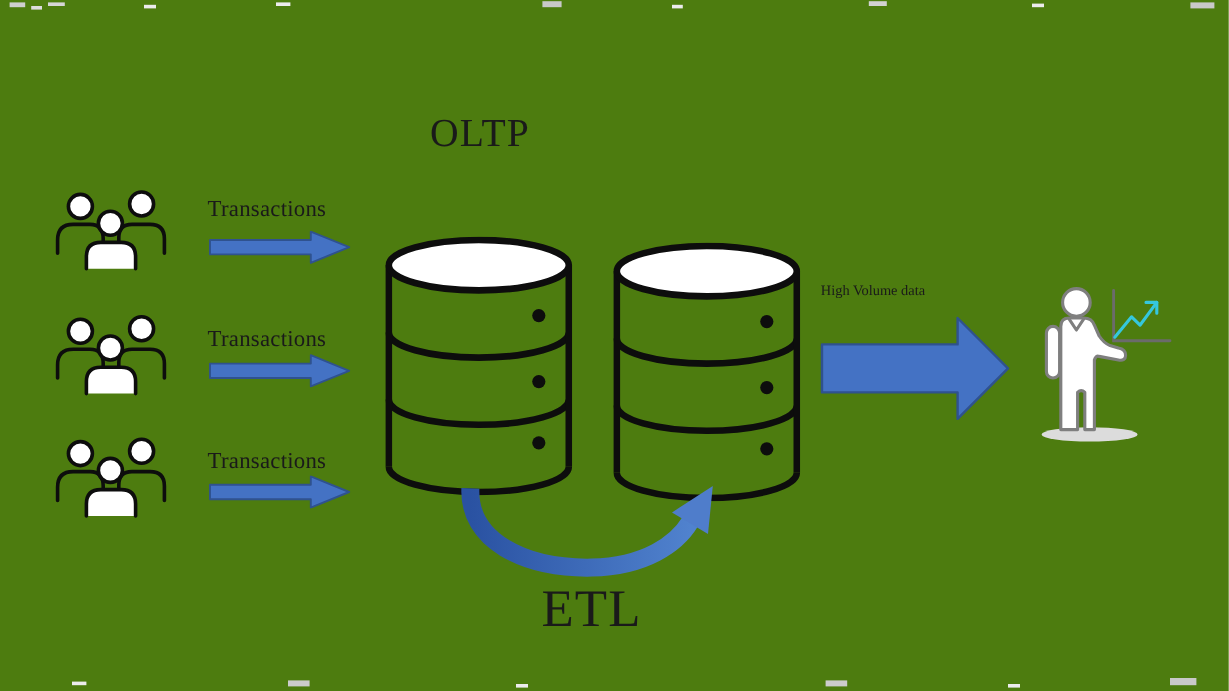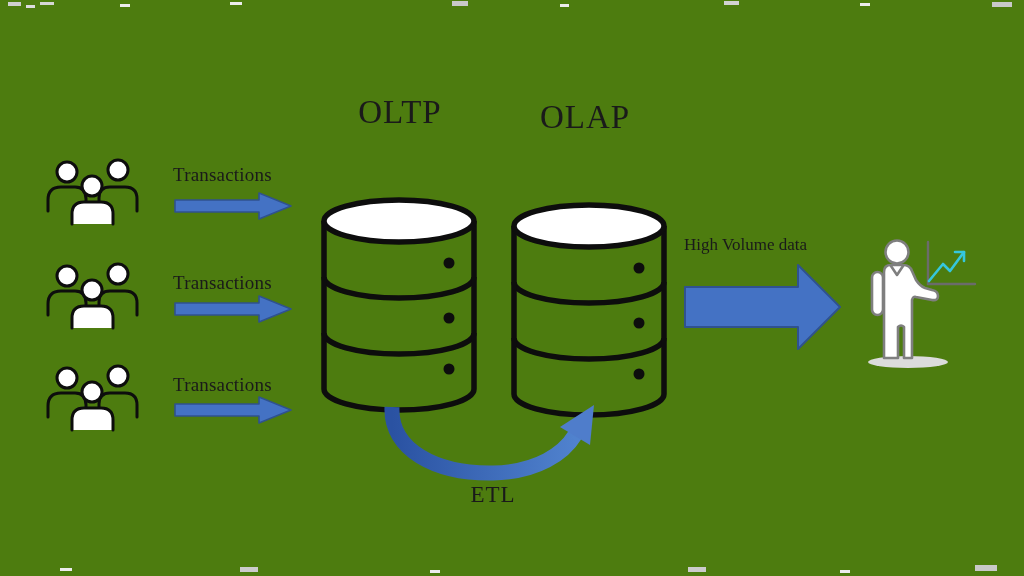--- a/index.html
+++ b/index.html
@@ -25,27 +25,27 @@
     letter-spacing:1px;
     width:140px;
     text-align:center;
   }
   .tx-label{
     font-size:19px;
     letter-spacing:.2px;
     text-align:center;
   }
   .etl-label{
-    font-size:23px;
+    font-size:44px;
     width:120px;
     text-align:center;
     letter-spacing:1px;
   }
   .hv-label{
-    font-size:17px;
+    font-size:12px;
   }
   svg{display:block;}
 </style>
 </head>
 <body>
 
 <div id="stage">
 
   <svg width="0" height="0" style="position:absolute" aria-hidden="true">
     <defs>
@@ -96,21 +96,20 @@
       <rect x="60" y="568" width="12" height="3" fill="#ececec"></rect>
       <rect x="240" y="567" width="18" height="5" fill="#cccccc"></rect>
       <rect x="430" y="570" width="10" height="3" fill="#ececec"></rect>
       <rect x="688" y="567" width="18" height="5" fill="#cccccc"></rect>
       <rect x="840" y="570" width="10" height="3" fill="#ececec"></rect>
       <rect x="975" y="565" width="22" height="6" fill="#c9c9c9"></rect>
     </g>
   </svg>
 
   <div class="abs lbl db-title" style="left:330px;top:94px">OLTP</div>
-  <div class="abs lbl db-title" style="left:515px;top:99px">OLAP</div>
 
   <svg class="abs" style="left:42px;top:154px" width="101" height="73" viewBox="0 0 101 73">
     <use href="#people-group"></use>
   </svg>
   <div class="abs lbl tx-label" style="left:173px;top:164px">Transactions</div>
   <svg class="abs" style="left:173px;top:192px" width="120" height="28" viewBox="0 0 118 28">
     <use href="#arrow-right"></use>
   </svg>
 
   <svg class="abs" style="left:42px;top:258px" width="101" height="73" viewBox="0 0 101 73">

